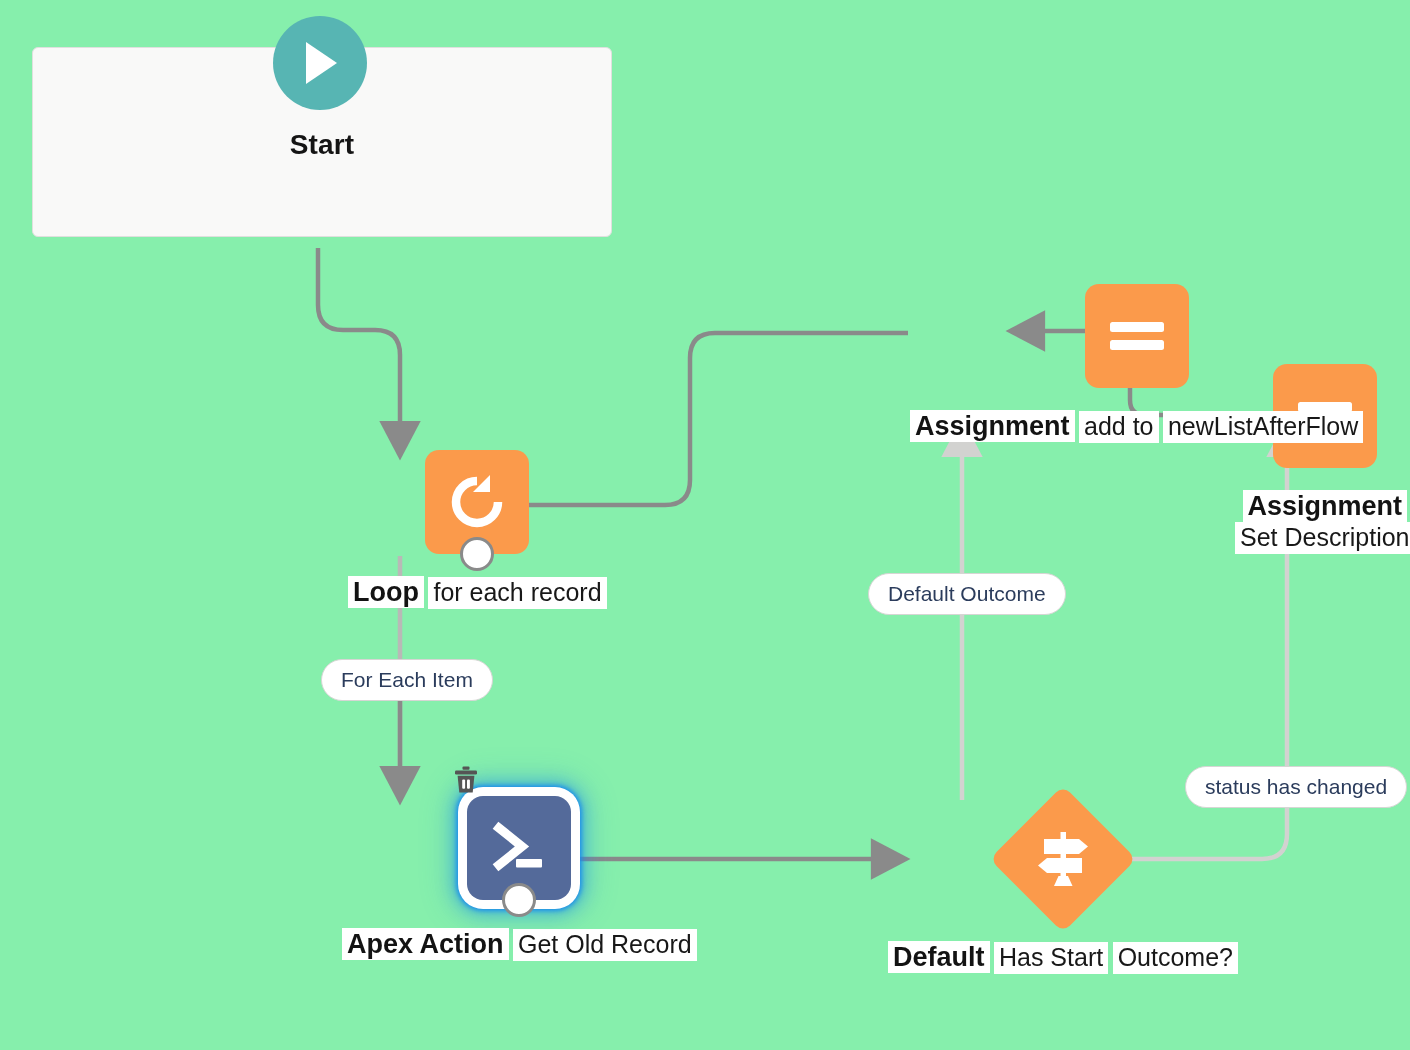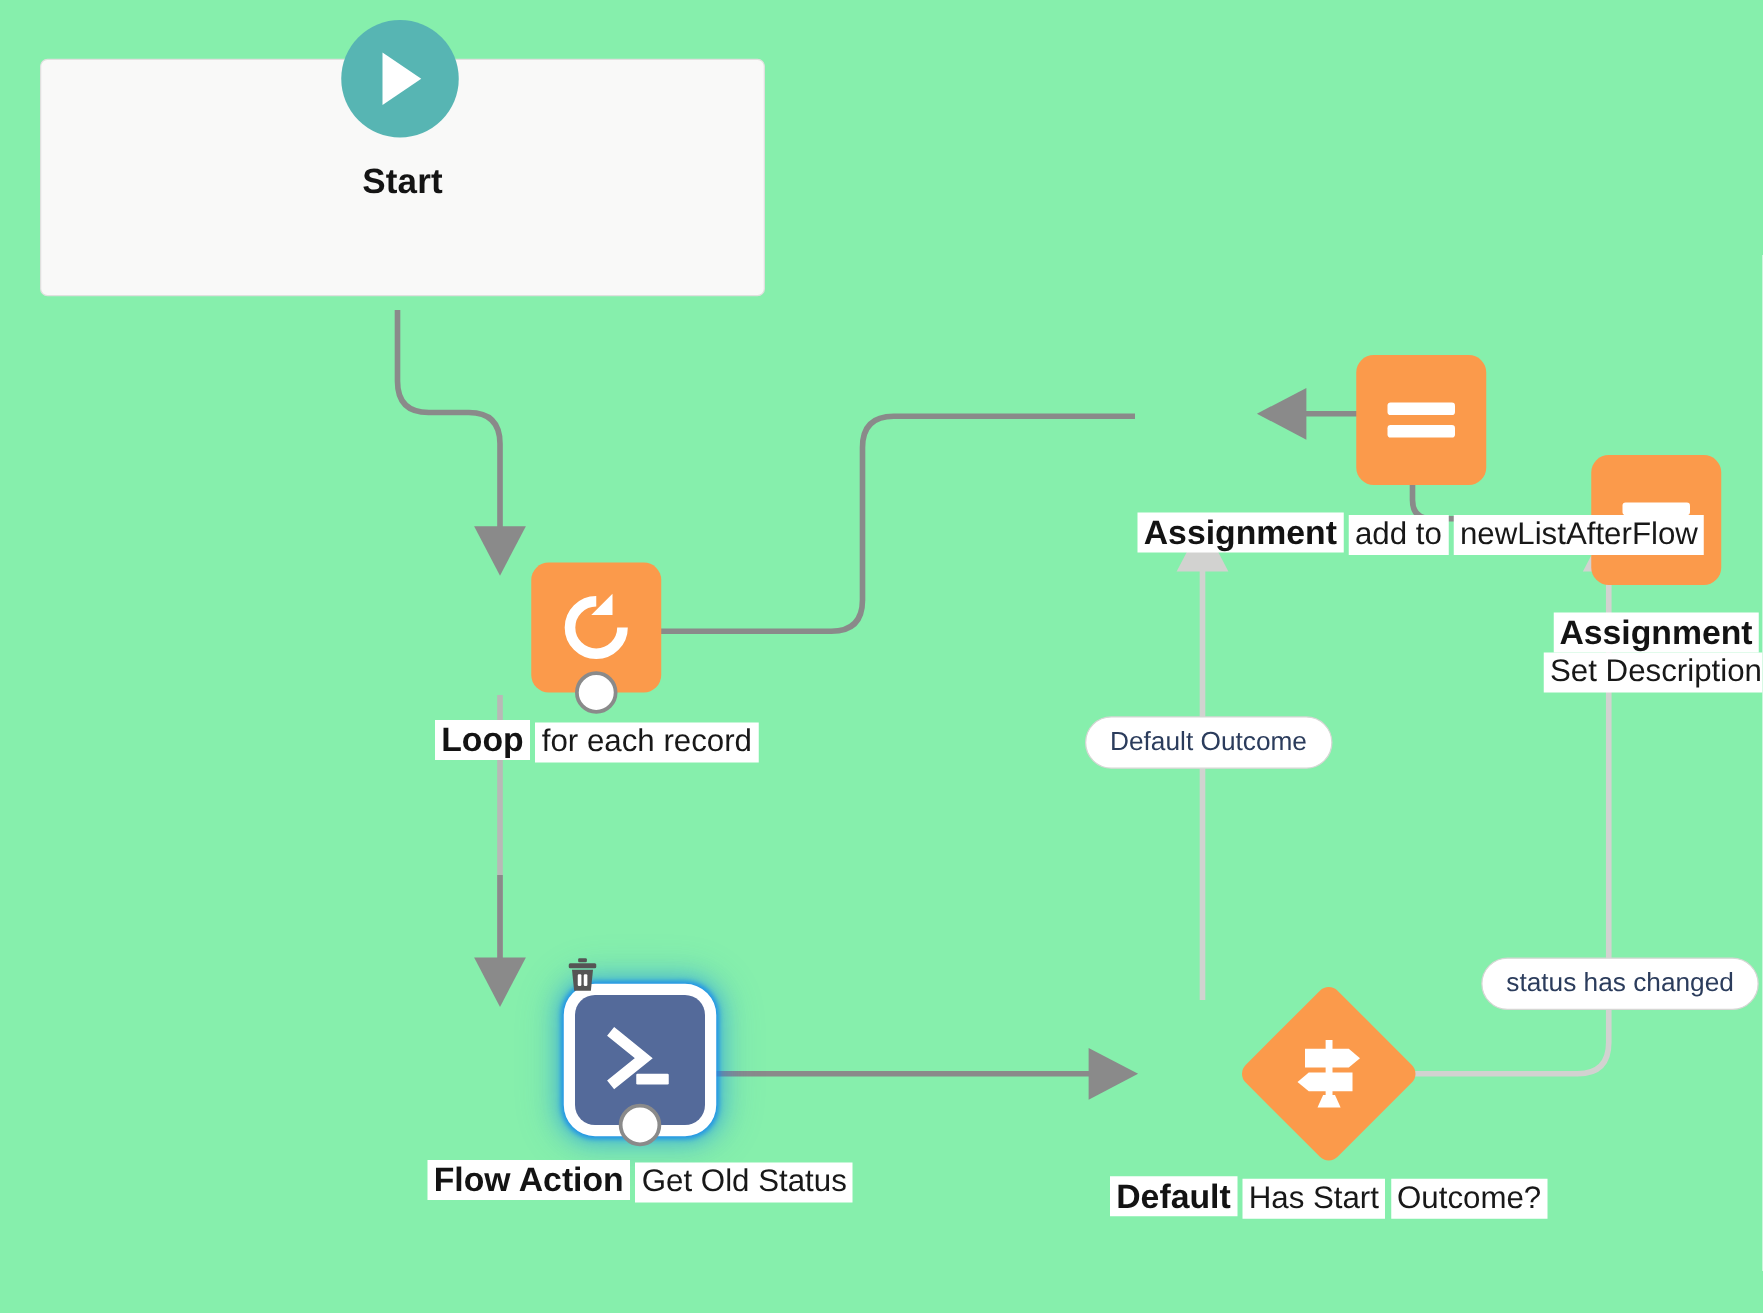--- a/index.html
+++ b/index.html
@@ -263,34 +263,37 @@
         <path d="M44,4 L44,21 L27,21 Z" fill="#ffffff"></path>
       </svg>
       <span class="stub"></span>
     </div>
     <div class="caption">
       <div class="ttl">Loop</div>
       <div class="sub">for each record</div>
     </div>
   </div>
 
+  <div class="pill" style="left:321px; top:659px;">
+    <span>For Each Item</span>
+  </div>
 
   <div class="node" style="left:342px; top:790px;">
     <div class="apex-halo">
       <div class="tile apex">
         <svg width="60" height="58" viewBox="0 0 60 58" aria-hidden="true">
           <path d="M10,9 L33,27.5 L10,46" fill="none" stroke="#ffffff" stroke-width="9" stroke-linecap="square" stroke-linejoin="miter"></path>
           <rect x="27" y="40" width="26" height="8.5" rx="1" fill="#ffffff"></rect>
         </svg>
         <span class="stub"></span>
       </div>
     </div>
     <div class="caption">
-      <div class="ttl">Flow Action</div>
-      <div class="sub">Get Old Status</div>
+      <div class="ttl">Apex Action</div>
+      <div class="sub">Get Old Record</div>
     </div>
   </div>
 
   <div class="trash-btn">
     <svg width="26" height="30" viewBox="0 0 26 30" aria-hidden="true">
       <rect x="9.5" y="1.5" width="7" height="3.3" rx="1" fill="#555555"></rect>
       <rect x="2" y="5.5" width="22" height="4" rx="1.2" fill="#555555"></rect>
       <path d="M4.6,10.8 L21.4,10.8 L19.7,27.6 L6.3,27.6 Z" fill="#555555"></path>
       <rect x="9.2" y="14.4" width="2.9" height="9.4" rx="1" fill="#ffffff"></rect>
       <rect x="14.0" y="14.4" width="2.9" height="9.4" rx="1" fill="#ffffff"></rect>

